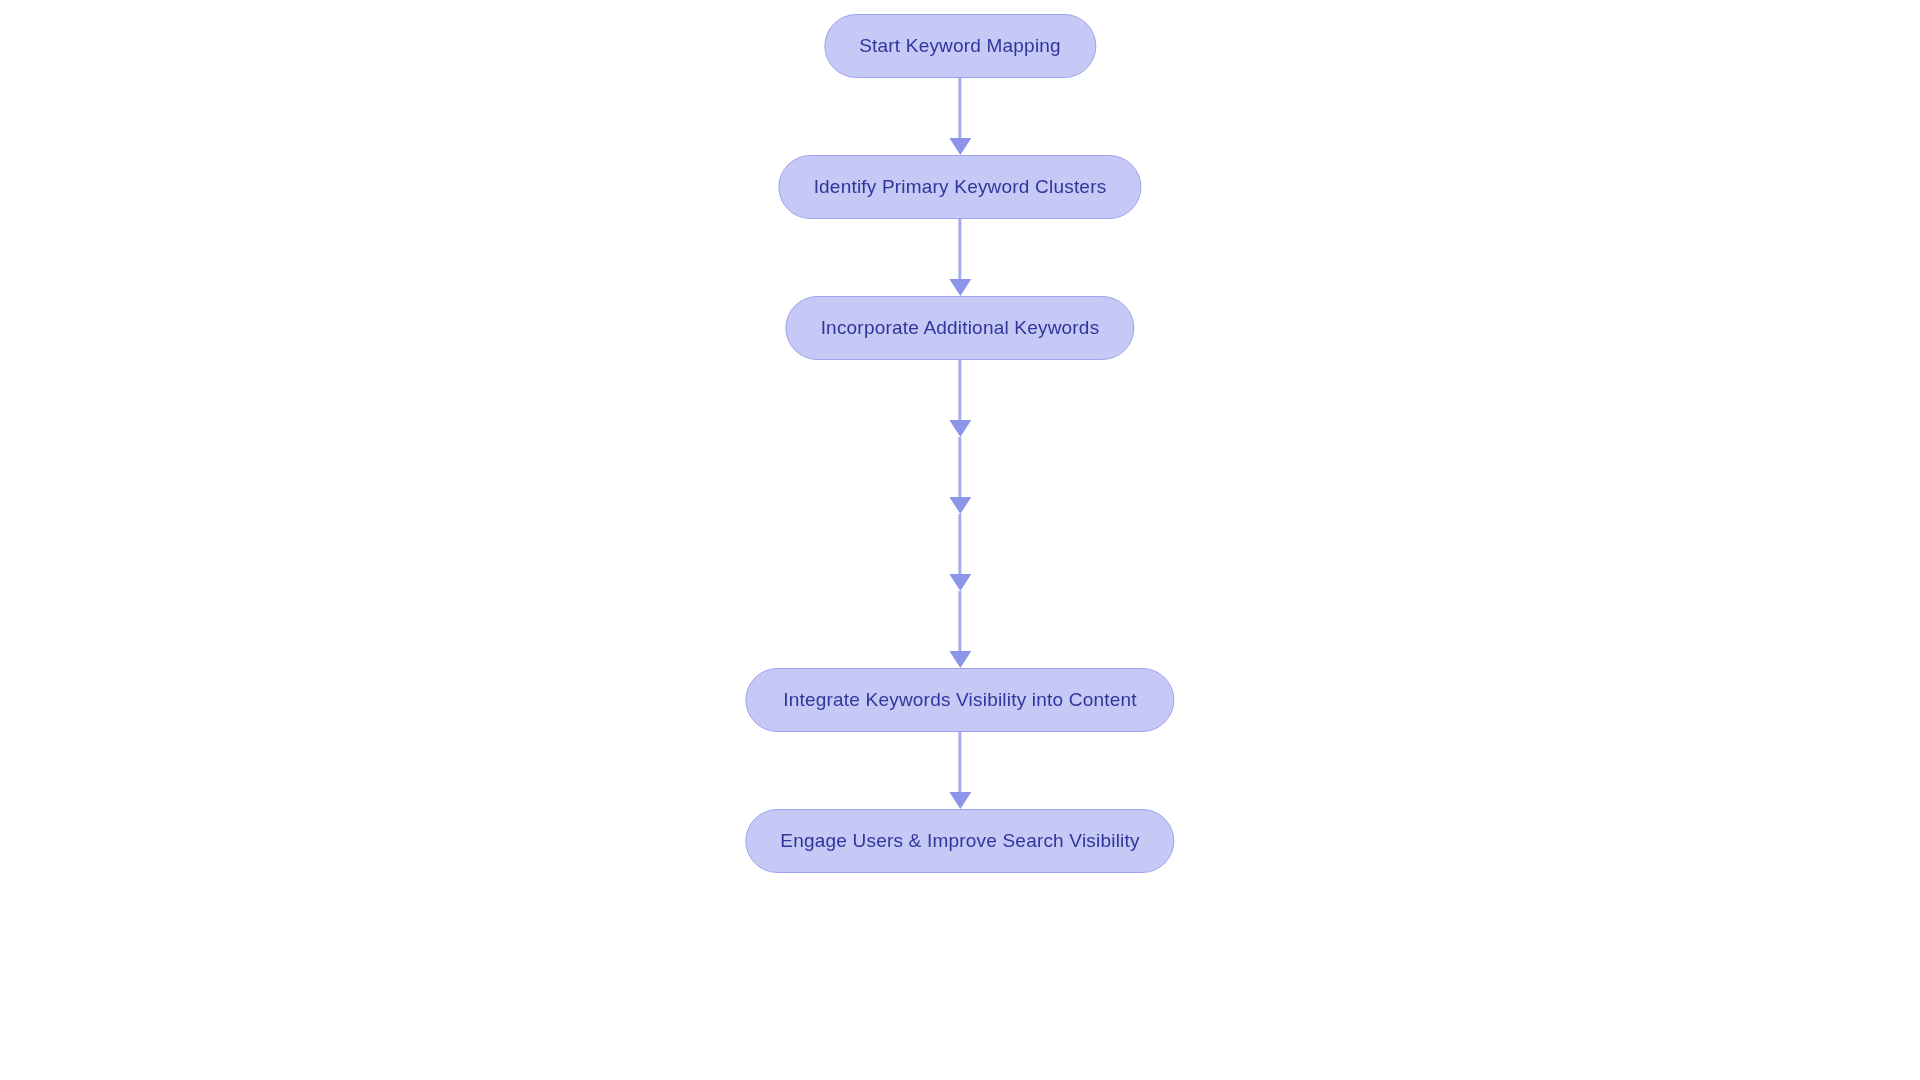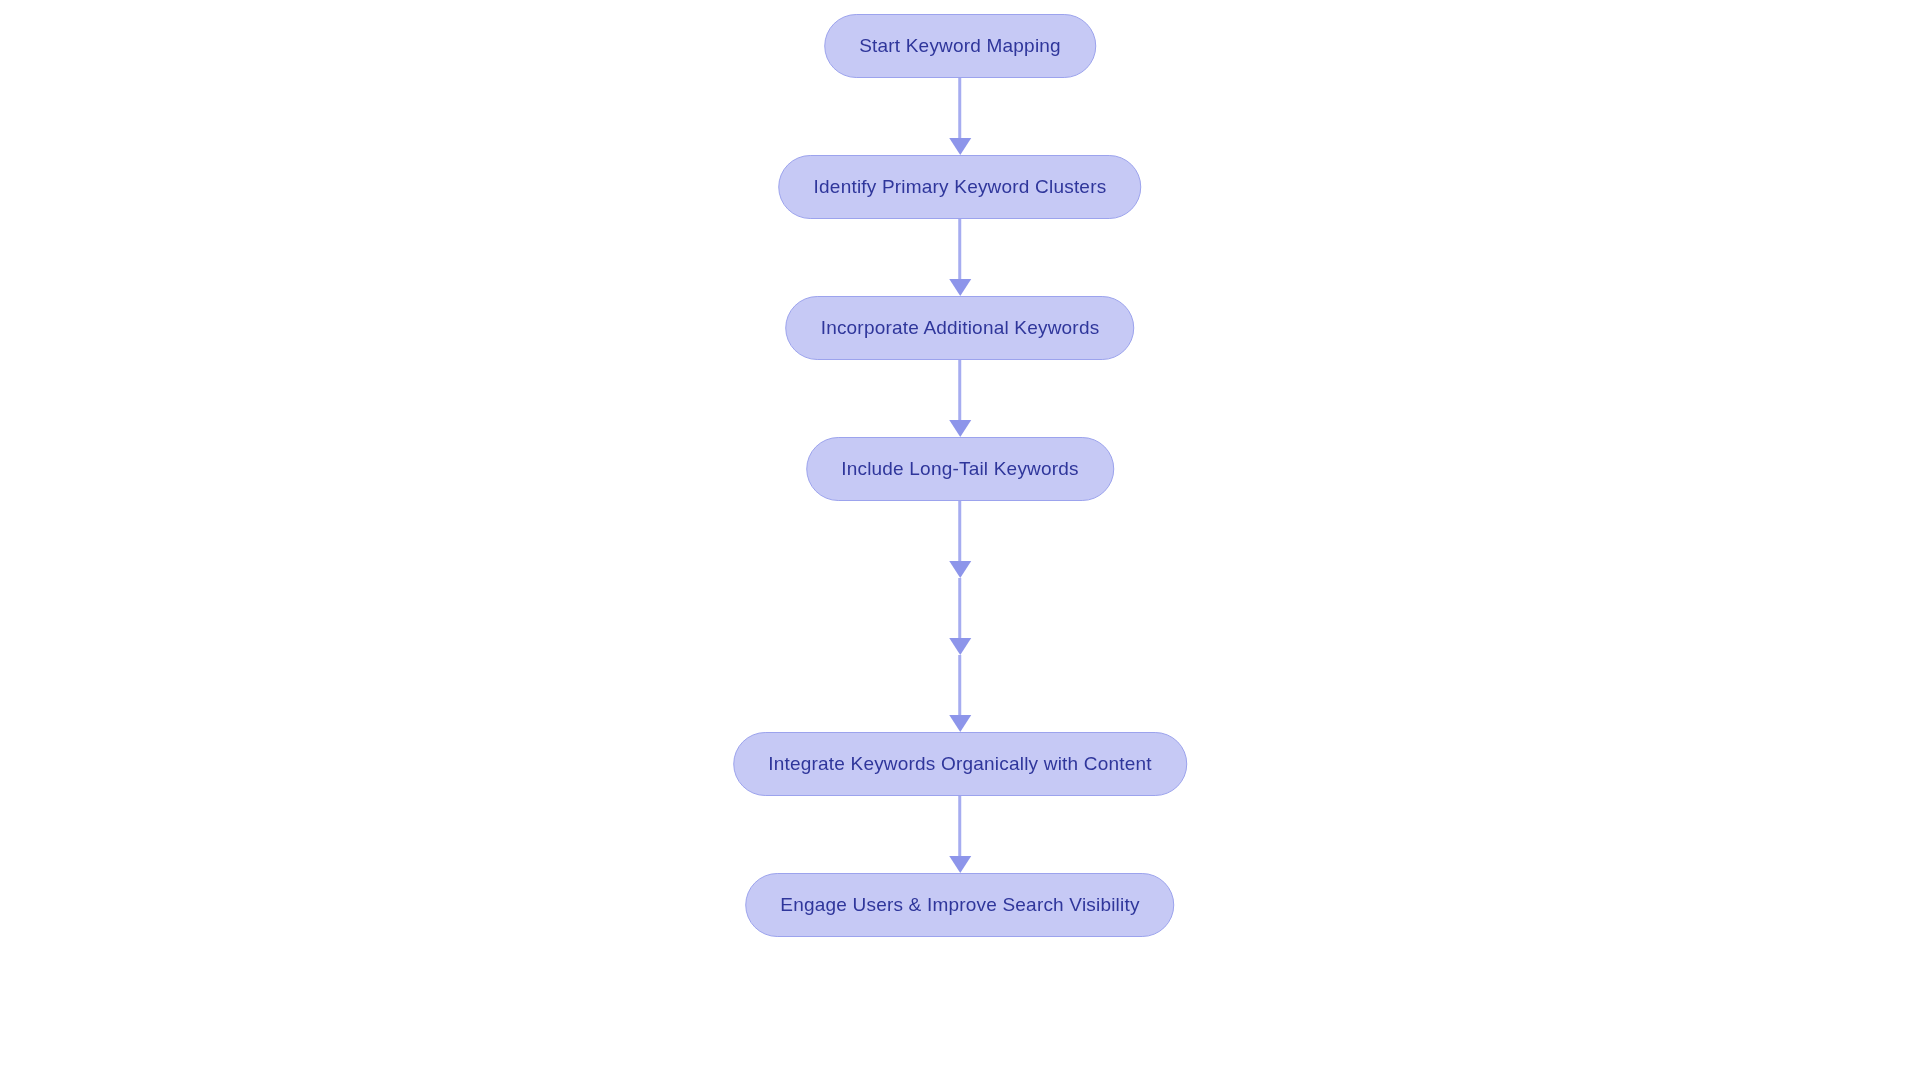--- a/index.html
+++ b/index.html
@@ -78,40 +78,39 @@
       <div class="head"></div>
     </div>
 
     <div class="node" style="min-width:332px">Incorporate Additional Keywords</div>
 
     <div class="arrow">
       <div class="shaft"></div>
       <div class="head"></div>
     </div>
 
-    <div class="node" style="min-width:287px">Include Long-Tail Keywords</div>
 
     <div class="arrow">
       <div class="shaft"></div>
       <div class="head"></div>
     </div>
 
 
     <div class="arrow">
       <div class="shaft"></div>
       <div class="head"></div>
     </div>
 
 
     <div class="arrow">
       <div class="shaft"></div>
       <div class="head"></div>
     </div>
 
-    <div class="node" style="min-width:429px">Integrate Keywords Organically with Content</div>
+    <div class="node" style="min-width:429px">Integrate Keywords Visibility into Content</div>
 
     <div class="arrow">
       <div class="shaft"></div>
       <div class="head"></div>
     </div>
 
     <div class="node" style="min-width:395px">Engage Users &amp; Improve Search Visibility</div>
 
   </div>
 </div>

